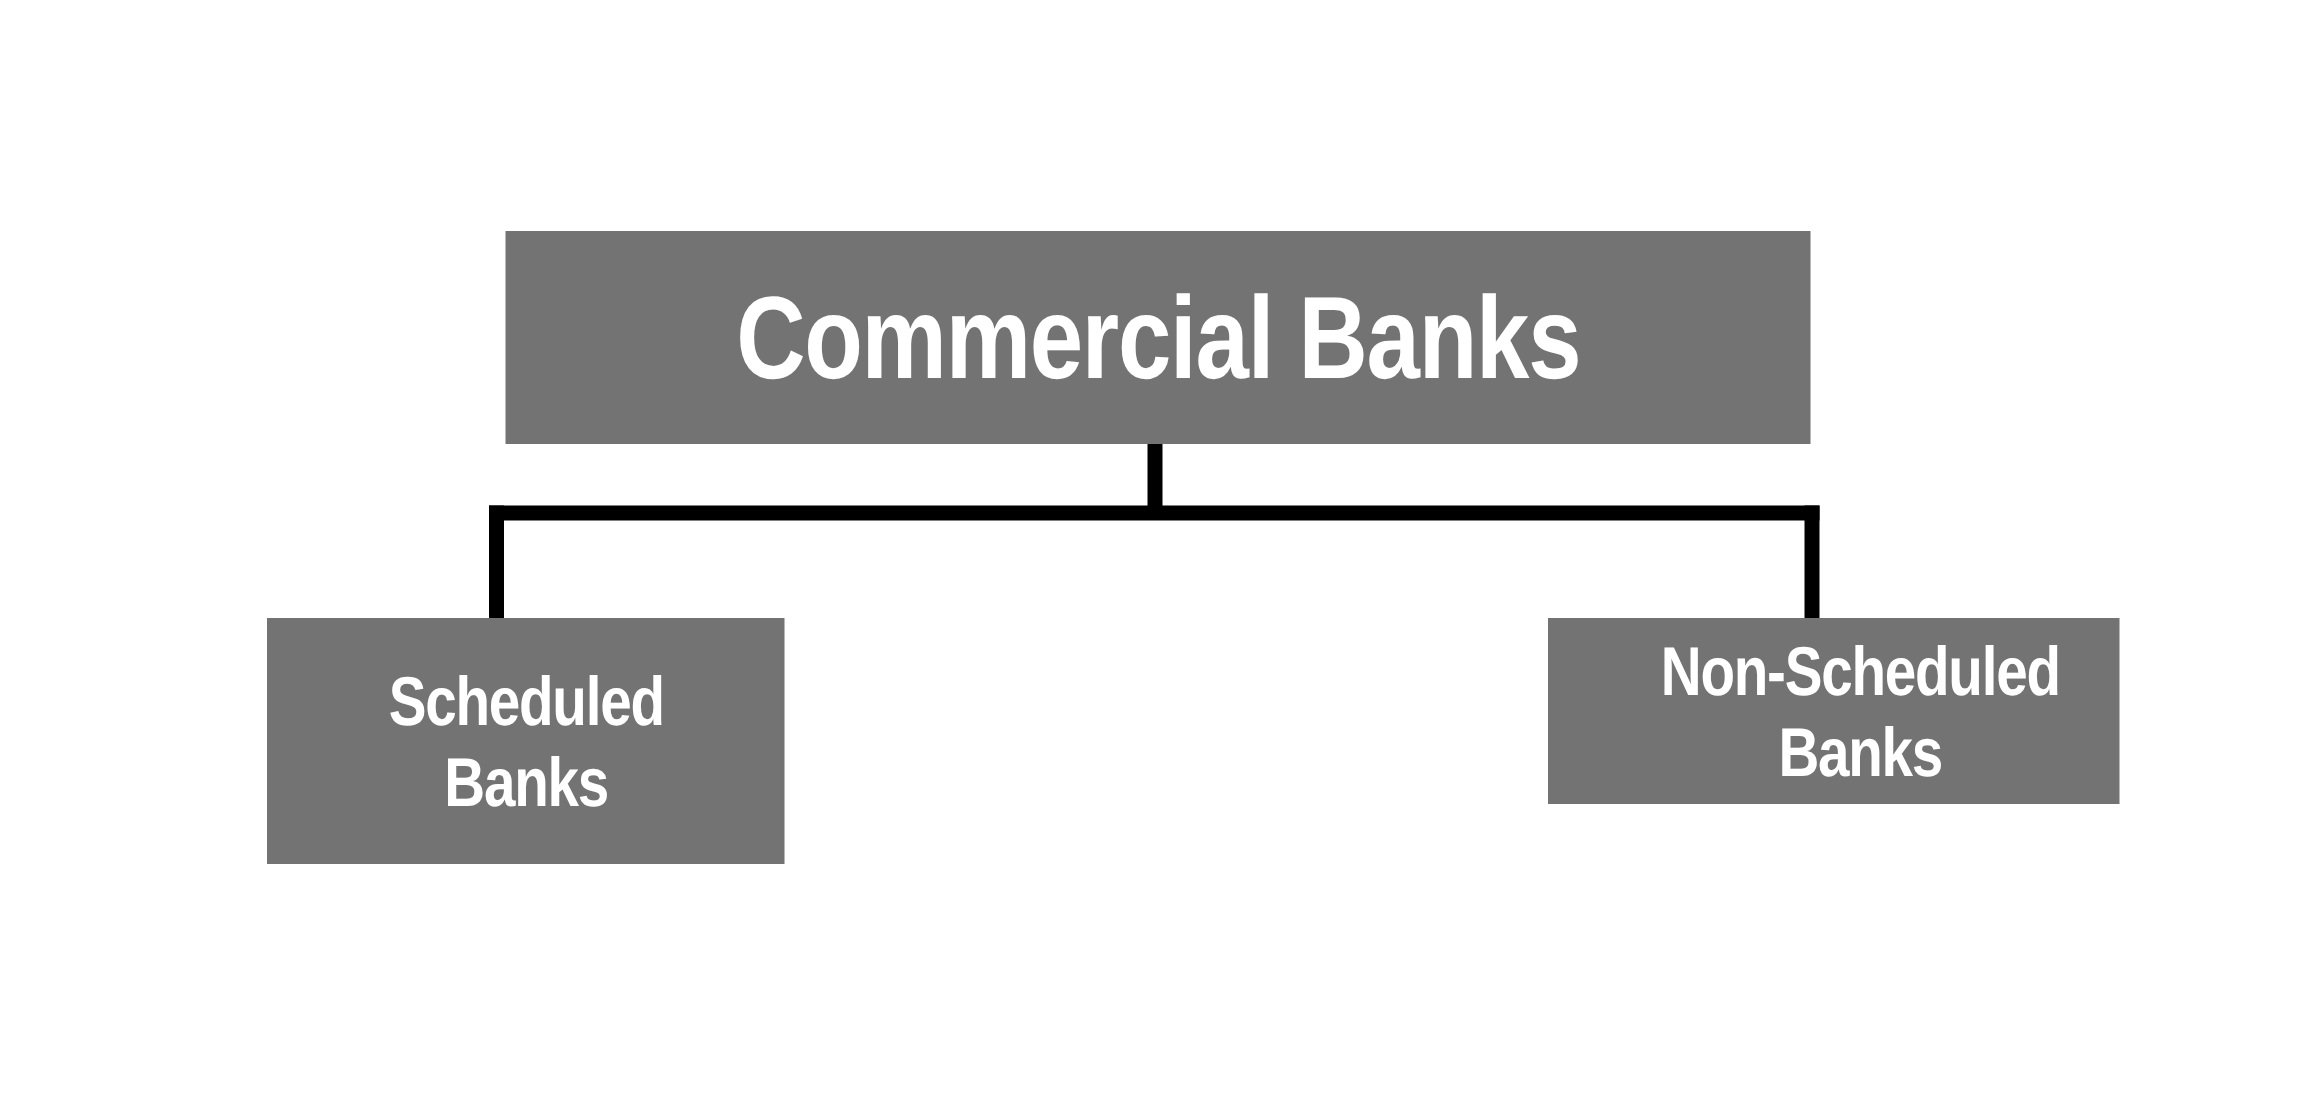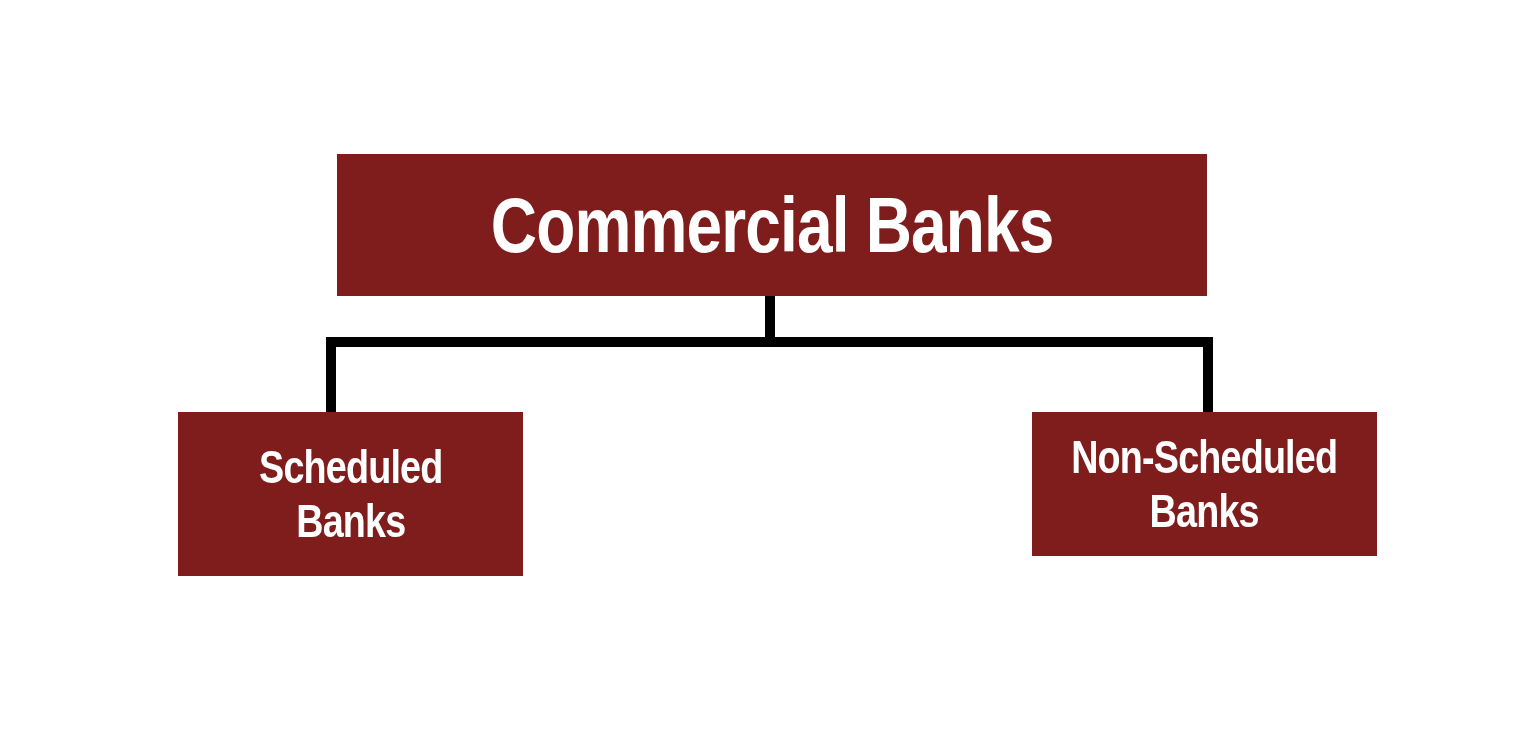--- a/index.html
+++ b/index.html
@@ -9,21 +9,21 @@
   .canvas {
     position: relative;
     width: 1536px;
     height: 730px;
     background: #ffffff;
     overflow: hidden;
     font-family: "Liberation Sans", sans-serif;
   }
   .node {
     position: absolute;
-    background: #7f1d1d;
+    background: #737373;
     color: #ffffff;
     display: flex;
     align-items: center;
     justify-content: center;
     text-align: center;
     font-weight: bold;
   }
   .node .label {
     display: inline-block;
     transform: scaleX(0.82);
@@ -44,22 +44,23 @@
     top: 412px;
     width: 345px;
     height: 164px;
     font-size: 46px;
     margin-left: 28px;
   }
   .node-right {
     left: 1032px;
     top: 412px;
     width: 345px;
-    height: 144px;
+    height: 124px;
     font-size: 46px;
+    padding-left: 36px;
   }
   .connector {
     position: absolute;
     background: #000000;
   }
   .stem-top {
     left: 765px;
     top: 296px;
     width: 10px;
     height: 47px;

